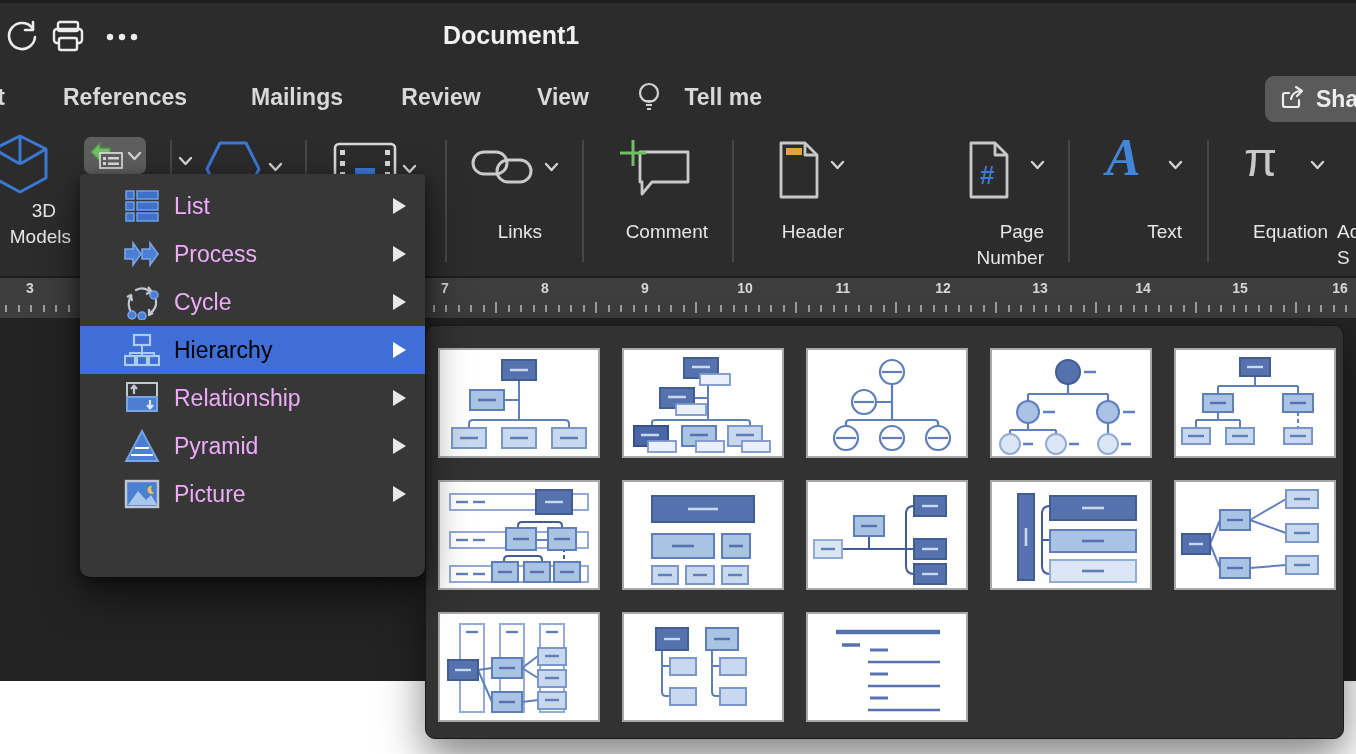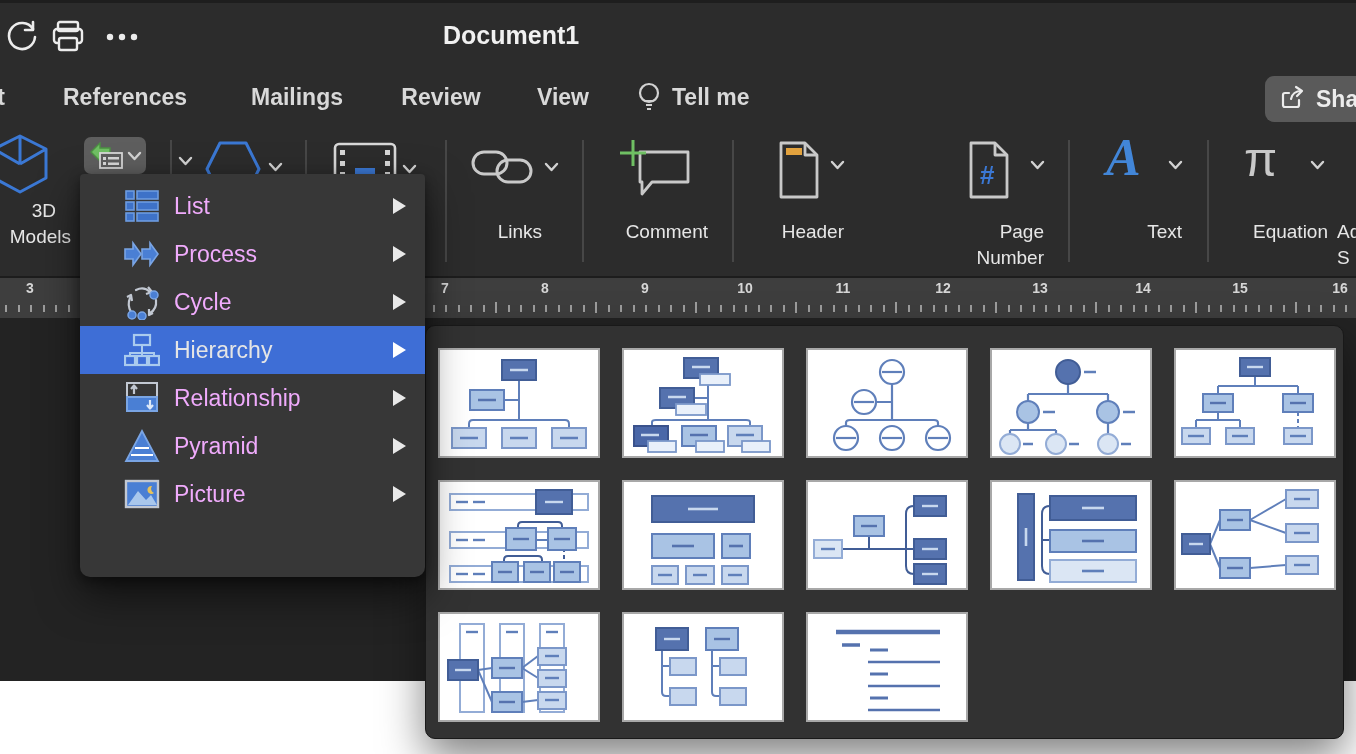--- a/index.html
+++ b/index.html
@@ -34,21 +34,21 @@
   #page{left:0;top:363px;width:1356px;height:391px;background:#ffffff;}
   
   #smartart-menu{left:80px;top:174px;width:345px;height:403px;background:#373737;
     border-radius:4px 4px 10px 10px;box-shadow:0 18px 42px rgba(0,0,0,.55),0 4px 12px rgba(0,0,0,.4);
     padding-top:8px;box-sizing:border-box;z-index:40;}
   .mrow{position:relative;height:48px;display:flex;align-items:center;}
   .mrow .micon{position:absolute;left:44px;width:36px;height:36px;top:6px;}
   .mrow .mlabel{position:absolute;left:94px;font-size:23px;color:#f0abfc;}
   .mrow .marrow{position:absolute;right:18px;top:15px;}
   .mrow.selected{background:#3e6ed6;}
-  .mrow.selected .mlabel{color:#e5e5e5;}
+  .mrow.selected .mlabel{color:#000000;}
   
   #gallery{left:425px;top:325px;width:919px;height:414px;background:#323232;border:1px solid #191919;
     border-radius:10px;box-shadow:0 18px 44px rgba(0,0,0,.5);box-sizing:border-box;z-index:30;}
   .card{position:absolute;width:162px;height:110px;background:#ffffff;border:2px solid #a8a8a8;box-sizing:border-box;}
   .card svg{display:block;}
 </style>
 </head>
 <body>
 
 <div id="screen">
@@ -74,21 +74,21 @@
   <div class="abs" id="tabrow">
     <div class="abs tab" style="left:-9px;width:20px">t</div>
     <div class="abs tab" style="left:55px;width:140px">References</div>
     <div class="abs tab" style="left:396px;width:90px">Review</div>
     <div class="abs tab" style="left:245px;width:104px">Mailings</div>
     <div class="abs tab" style="left:532px;width:62px">View</div>
     <svg class="abs" style="left:634px;top:12px" width="30" height="36" viewBox="0 0 30 36">
       <circle cx="15" cy="13" r="9" fill="none" stroke="#d2d2d2" stroke-width="2.2"></circle>
       <path d="M11 21 h8 M12 25 h6 M13 29 h4" stroke="#d2d2d2" stroke-width="2" fill="none"></path>
     </svg>
-    <div class="abs tab" style="left:672px;width:90px;text-align:left">Tell me</div>
+    <div class="abs tab" style="left:672px;width:90px;text-align:right">Tell me</div>
     <div class="abs" id="share-btn">
       <svg width="28" height="28" viewBox="0 0 28 28">
         <path d="M10 8 H6 a2 2 0 0 0 -2 2 v10 a2 2 0 0 0 2 2 h12 a2 2 0 0 0 2 -2 v-5" fill="none" stroke="#ececec" stroke-width="2.2" stroke-linecap="round"></path>
         <path d="M12 14 C13 9 17 6 22 6" fill="none" stroke="#ececec" stroke-width="2.2" stroke-linecap="round"></path>
         <polyline points="17,2 23,6 18,11" fill="none" stroke="#ececec" stroke-width="2.2" stroke-linejoin="round" stroke-linecap="round"></polyline>
       </svg>
       <span>Sha</span>
     </div>
   </div>
 

